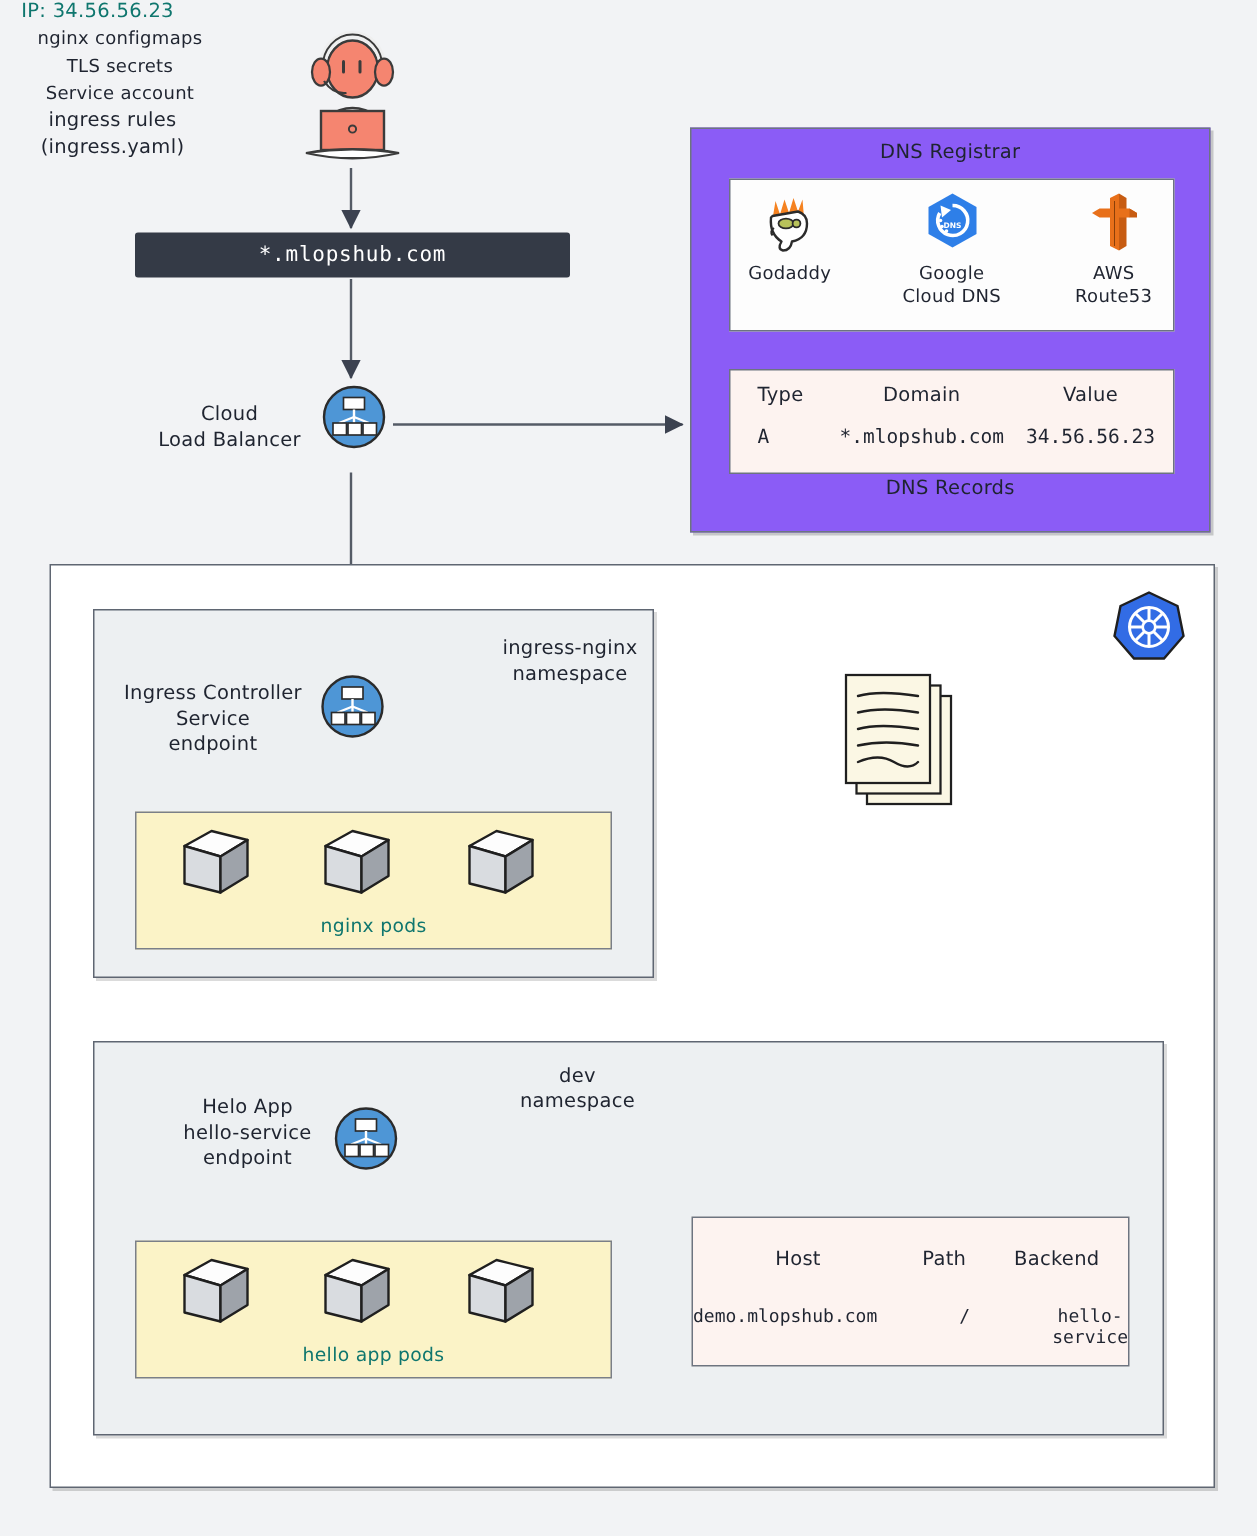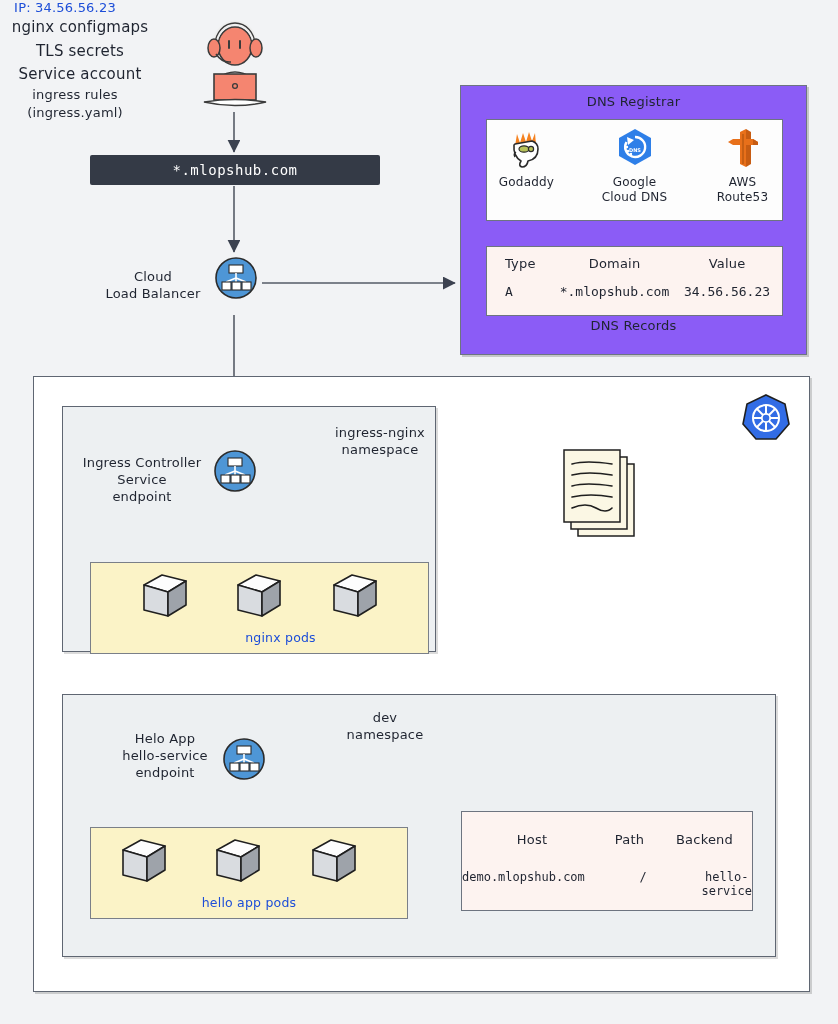--- a/index.html
+++ b/index.html
@@ -31,21 +31,21 @@
     line-height: 1.25;
     text-align: center;
     white-space: pre-line;
   }
   .mono {
     font-family: "DejaVu Sans Mono", monospace;
     font-size: 13px;
     color: #1f2430;
     text-align: center;
   }
-  .blue { color: #1d4ed8; }
+  .blue { color: #0f766e; }
   
   #domain-bar {
     left: 90px; top: 155px;
     width: 290px; height: 30px;
     background: #343a46;
     border-radius: 2px;
     display: flex; align-items: center; justify-content: center;
   }
   #domain-bar .mono {
     color: #ffffff;
@@ -116,36 +116,36 @@
     position: absolute;
     font-size: 13px; text-align: center; line-height: 1.3;
   }
   #ns-ingress-label { left: 320px; top: 425px; width: 120px; }
   #ns-dev-label     { left: 330px; top: 710px; width: 110px; }
   
   .pods-box {
     background: #fbf3c7;
     border: 1px solid #7a7f88;
   }
-  #pods-nginx { left: 90px; top: 562px; width: 316px; height: 90px; padding-left: 21px; }
+  #pods-nginx { left: 90px; top: 541px; width: 316px; height: 90px; }
   #pods-hello { left: 90px; top: 827px; width: 316px; height: 90px; }
   .pods-caption {
     position: absolute; width: 100%; bottom: 7px;
     text-align: center; font-size: 12.5px;
   }
   
   .side-label {
     position: absolute; font-size: 13px; text-align: center;
     line-height: 1.32;
   }
   #lb-label       { left: 88px; top: 268px; width: 130px; }
   #ic-label       { left: 72px; top: 454px; width: 140px; }
   #hello-label    { left: 100px; top: 730px; width: 130px; }
   #ip-label       { left: 290px; top: 258px; width: 130px; font-size: 13px; text-align: center; }
-  #cfg-label      { left: 640px; top: 467px; width: 160px; font-size: 15px; text-align: center; line-height: 1.55; }
+  #cfg-label      { left: 640px; top: 467px; width: 160px; font-size: 12px; text-align: center; line-height: 1.55; }
   #ingress-rules-label { left: 620px; top: 757px; width: 150px; font-size: 13px; text-align: center; line-height: 1.35; }
   
   #ingress-rules-table {
     left: 461px; top: 811px;
     width: 290px; height: 98px;
     background: #fdf3f0;
     border: 1px solid #6d7480;
   }
   #ingress-rules-table .row { display: flex; width: 100%; }
   #ingress-rules-table .c0 { width: 140px; text-align: center; }

